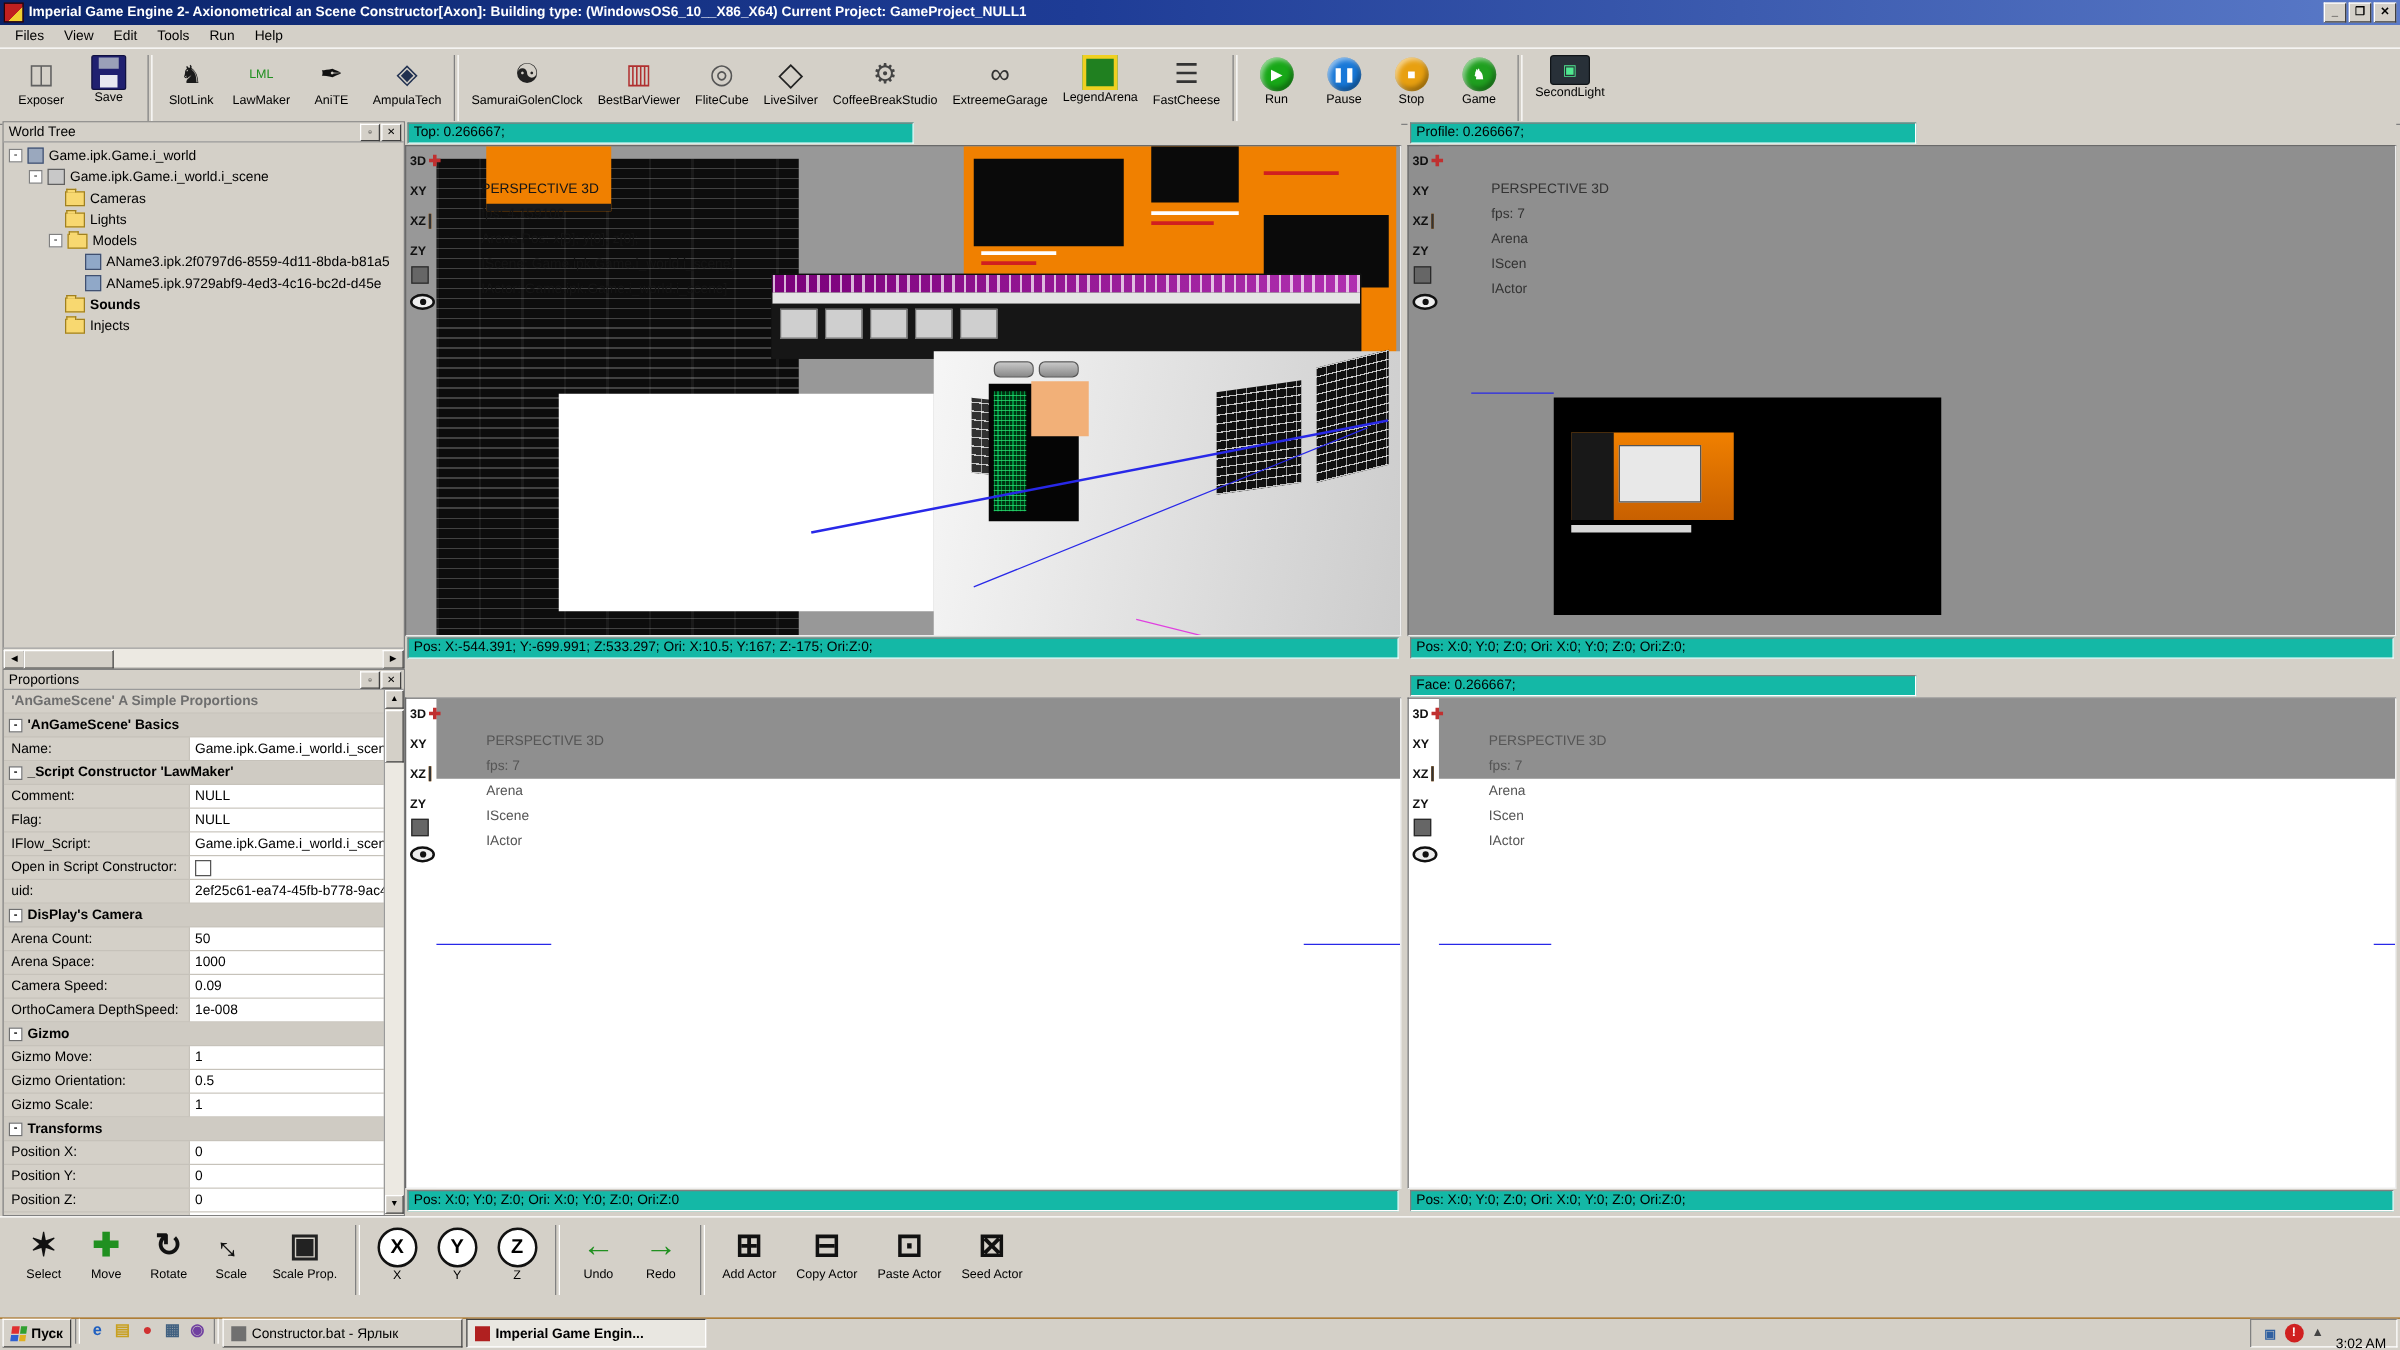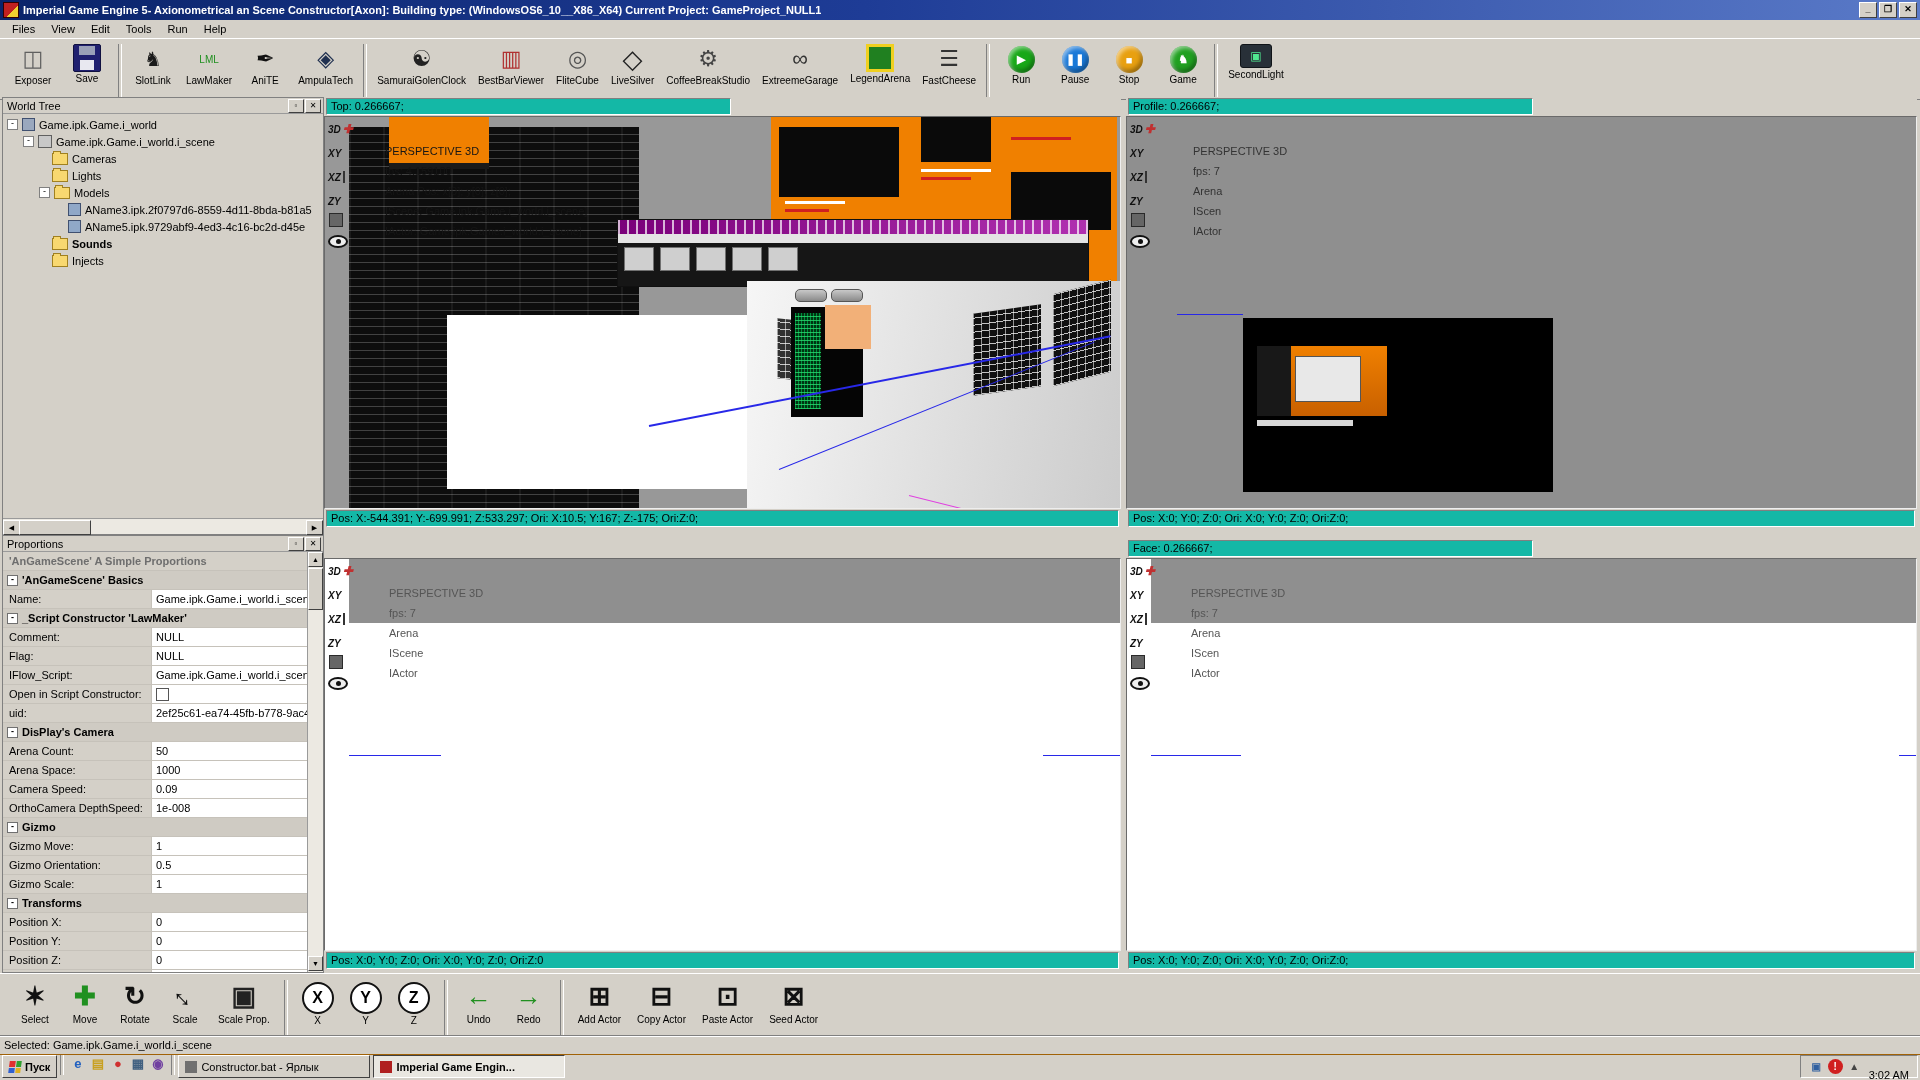--- a/index.html
+++ b/index.html
@@ -76,21 +76,21 @@
   .pvalue{flex:1;background:#fff;align-self:stretch;display:flex;align-items:center;padding-left:4px;overflow:hidden;white-space:nowrap;}
   .pcheck{width:11px;height:11px;border:1px solid #555;background:#fff;display:inline-block;}
 
   
   .vp{position:absolute;background:#d4d0c8;}
   .vp-header{position:absolute;left:0;top:0;right:0;height:19px;}
   .vp-field{position:absolute;left:2px;top:1px;height:13px;padding:1px 4px;font-size:11px;
      border:1px solid;border-color:#808080 #ffffff #ffffff #808080;background:#14b8a6;white-space:nowrap;overflow:hidden;}
   .vp-canvas{position:absolute;left:0;top:19px;right:0;bottom:19px;background:#989898;
      border:1px solid;border-color:#6a6a6a #eee #eee #6a6a6a;overflow:hidden;}
-  .vp-side{position:absolute;left:0;top:0;bottom:16px;width:20px;z-index:30;font-style:italic;}
+  .vp-side{position:absolute;left:0;top:0;bottom:16px;width:20px;z-index:30;}
   .sbtn{height:24px;display:flex;align-items:center;gap:2px;padding-left:3px;font-weight:bold;font-size:10px;color:#101010;}
   .plusic{color:#c03030;font-weight:bold;font-size:12px;line-height:10px;}
   .temple{width:12px;height:10px;background:#f08000;border:1px solid #333;
      background-image:repeating-linear-gradient(90deg,#333 0 1px,transparent 1px 3px);}
   .swatch{width:12px;height:12px;background:#666;border:1px solid #2a2a2a;margin-left:4px;}
   .eye{width:16px;height:9px;border:2px solid #111;border-radius:50%;position:relative;background:#eee;margin:8px 0 0 3px;}
   .eye::after{content:"";position:absolute;left:50%;top:50%;width:5px;height:5px;margin:-2.5px 0 0 -2.5px;background:#111;border-radius:50%;}
   .vp-pos{position:absolute;left:0;right:0;bottom:0;height:19px;}
   .vp-pos .vp-field{right:2px;}
   .vp-scene{position:absolute;left:24px;top:0;right:0;bottom:0;overflow:hidden;}
@@ -182,21 +182,21 @@
   .trayicon.round{border-radius:50%;}
   .clock{font-size:11px;padding-left:2px;margin-top:16px;}
 </style>
 </head>
 <body>
 
 <div class="screen">
 
   <div class="titlebar">
     <span class="appicon"></span>
-    <span class="ttl">Imperial Game Engine 5- Axionometrical an Scene Constructor[Axon]: Building type: (WindowsOS6_10__X86_X64) Current Project: GameProject_NULL1</span>
+    <span class="ttl">Imperial Game Engine 2- Axionometrical an Scene Constructor[Axon]: Building type: (WindowsOS6_10__X86_X64) Current Project: GameProject_NULL1</span>
     <span class="capbtns">
       <span class="capbtn">_</span>
       <span class="capbtn">❐</span>
       <span class="capbtn">✕</span>
     </span>
   </div>
 
   <div class="menubar">
       <span class="mi">Files</span>
       <span class="mi">View</span>
@@ -784,23 +784,20 @@
         <div class="blabel">Paste Actor</div>
       </div>
       <div class="bbtn">
         <div class="bicon ic-seedactor">
           <span class="glyph" style="color: rgb(17, 17, 17);">⊠</span>
         </div>
         <div class="blabel">Seed Actor</div>
       </div>
     </div>
 
-  <div class="statusbar">
-    <span>Selected: Game.ipk.Game.i_world.i_scene</span>
-  </div>
 
   <div class="taskbar">
     <div class="startbtn">
       <span class="winflag">
           <i></i>
           <i></i>
           <i></i>
           <i></i>
         </span>
       <span>Пуск</span>

